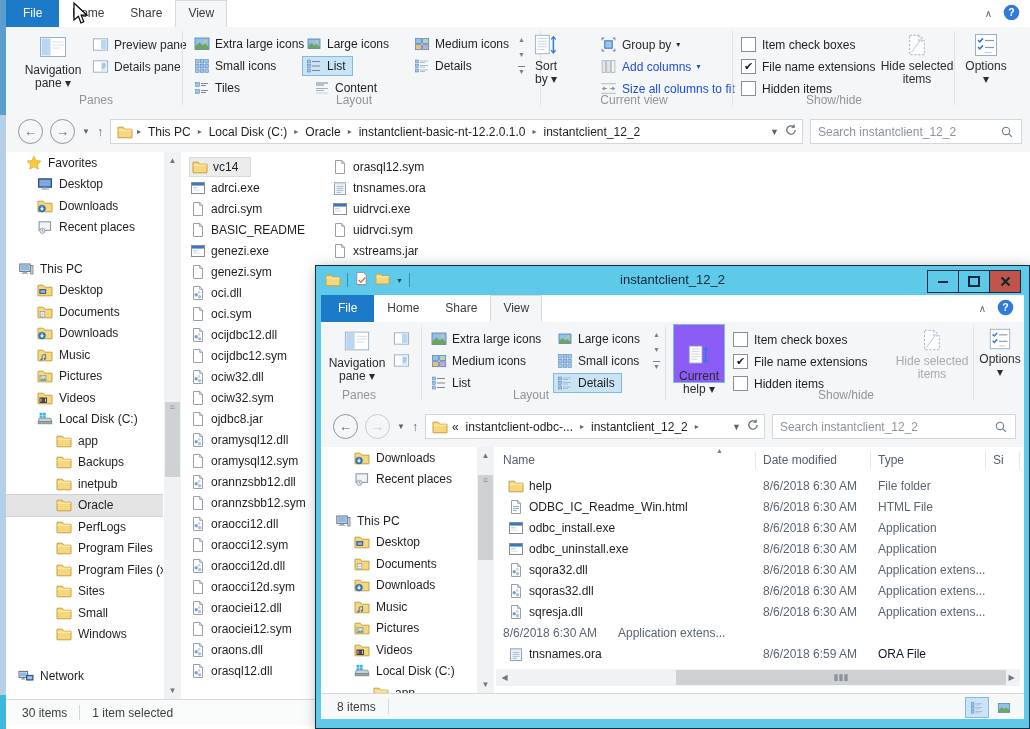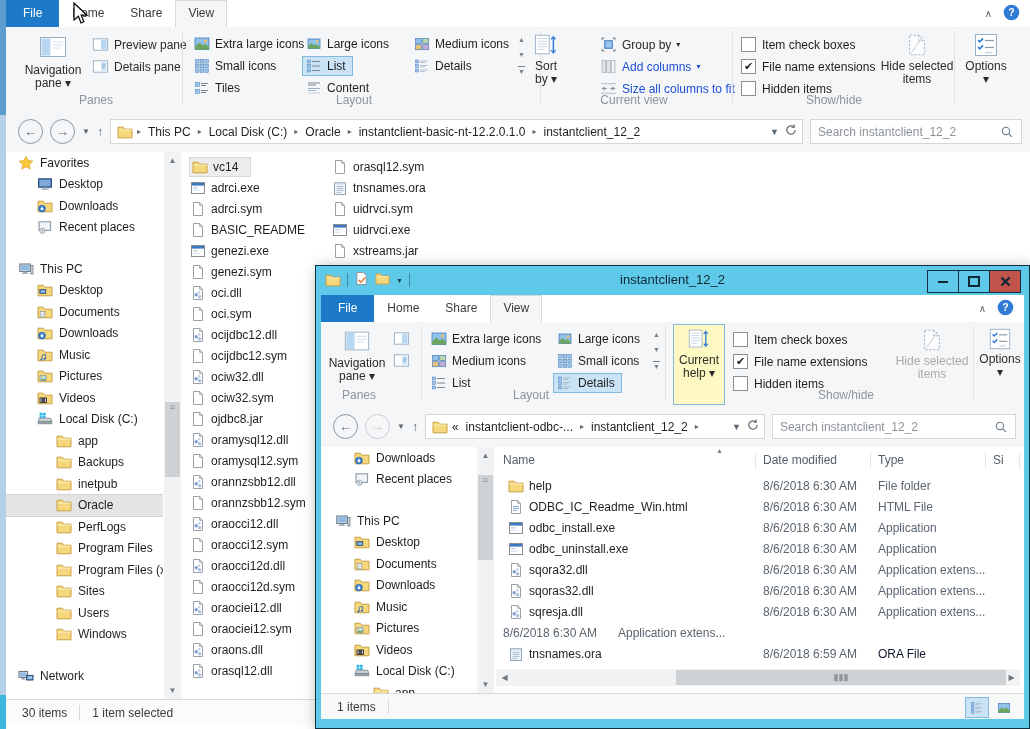--- a/index.html
+++ b/index.html
@@ -22,21 +22,21 @@
   .tab.active{background:#f5f6f7;border:1px solid #d8dadc;border-bottom:none;padding:5px 12px 0}
   .tr-right{margin-left:auto;display:flex;align-items:center;gap:11px;padding-right:10px}
   .chev{color:#5a6570;font-size:10px;line-height:10px}
 
   .ribbon{position:absolute;left:0;right:0;top:27px;height:84px;background:#f5f6f7;border-bottom:1px solid #d4d6d8}
   .rsep{position:absolute;top:4px;height:74px;width:1px;background:#e1e2e3}
   .grp-label{position:absolute;top:66px;text-align:center;color:#8f959b}
   .btn-big{position:absolute;top:5px;display:flex;flex-direction:column;align-items:center;line-height:13px;text-align:center;color:#2b2b2b}
   .btn-big .ic{margin-bottom:2px}
   .btn-big.disabled{color:#a8aaac}
-  .btn-big.hl{background:#fef9c3;border:1px solid #84b9df;top:2px;padding-top:1px;height:81px;box-sizing:border-box}
+  .btn-big.hl{background:#8b5cf6;border:1px solid #84b9df;top:2px;padding-top:17px;height:59px;box-sizing:border-box}
   .btn-sm{position:absolute;display:flex;align-items:center;gap:5px;white-space:nowrap;color:#2b2b2b}
   .btn-sm.disabled{color:#1d4ed8}
   .da{font-size:8px}
   .layout-item{position:absolute;display:flex;align-items:center;gap:5px;white-space:nowrap;padding:1px 6px 1px 3px;border:1px solid transparent}
   .layout-item.selected{background:#cbe4f5;border-color:#84b9df}
   .arrcol{position:absolute;top:9px;display:flex;flex-direction:column;align-items:center;gap:8px;color:#7a8288;font-size:7px}
   .arrcol .ovf{border-top:1px solid #7a8288;padding-top:1px}
   .checkrow{position:absolute;display:flex;align-items:center;gap:6px;white-space:nowrap}
   .cb{width:13px;height:13px;border:1px solid #8a8f94;background:#fff;font-size:11px;line-height:12px;text-align:center;color:#1e1e1e;flex:none}
 
@@ -220,21 +220,21 @@
               <g fill="#9cc6ea" stroke="#4a7dbb" stroke-width="0.5">
                 <rect x="1.5" y="2" width="3" height="3"></rect>
                 <rect x="1.5" y="6.5" width="3" height="3"></rect>
                 <rect x="1.5" y="11" width="3" height="3"></rect>
               </g>
               <path d="M6 3.5h8M6 8h8M6 12.5h8" stroke="#7a8894"></path>
             </svg>
           </span>
           <span>List</span>
         </div>
-        <div class="layout-item" style="left:296px;top:51px">
+        <div class="layout-item" style="left:304px;top:51px">
           <span class="ic" style="width:16px;height:16px">
             <svg viewBox="0 0 16 16">
               <path d="M2 3h12M2 5h8" stroke="#7a8894"></path>
               <path d="M2 8.5h12M2 10.5h8" stroke="#9fb3c6"></path>
               <path d="M2 13h12" stroke="#c7d0d8"></path>
             </svg>
           </span>
           <span>Content</span>
         </div>
         <div class="layout-item" style="left:404px;top:7px">
@@ -391,21 +391,21 @@
           <span>Search instantclient_12_2</span>
           <span class="ic" style="width:14px;height:14px">
             <svg viewBox="0 0 16 16">
               <circle cx="6.8" cy="6.8" r="4.2" fill="none" stroke="#6b7c8d" stroke-width="1.2"></circle>
               <path d="M9.9 9.9l3.6 3.6" stroke="#6b7c8d" stroke-width="1.4"></path>
             </svg>
           </span>
         </div>
       </div>
     <div class="navpane" id="bg-side">
-        <div class="sbrow" style="padding-left:12px">
+        <div class="sbrow" style="padding-left:20px">
           <span class="ic" style="width:16px;height:16px">
             <svg viewBox="0 0 16 16">
               <path d="M8 1.2l2.1 4.4 4.8.5-3.6 3.3 1 4.7L8 11.7l-4.3 2.4 1-4.7L1.1 6.1l4.8-.5z" fill="#fcc83c" stroke="#dfa83a" stroke-width="0.8"></path>
             </svg>
           </span>
           <span class="lbl">Favorites</span>
         </div>
         <div class="sbrow" style="padding-left:31px">
           <span class="ic" style="width:16px;height:16px">
             <svg viewBox="0 0 16 16">
@@ -600,21 +600,21 @@
           </span>
           <span class="lbl">Sites</span>
         </div>
         <div class="sbrow" style="padding-left:50px">
           <span class="ic" style="width:16px;height:16px">
             <svg viewBox="0 0 16 16">
               <path d="M1 3.2h5.2l1.6 2H15v8.6H1z" fill="#f7d77c" stroke="#c7a045"></path>
               <path d="M1.6 6.2h13" stroke="#fbe9ad" stroke-width="1.3" fill="none"></path>
             </svg>
           </span>
-          <span class="lbl">Users</span>
+          <span class="lbl">Small</span>
         </div>
         <div class="sbrow" style="padding-left:50px">
           <span class="ic" style="width:16px;height:16px">
             <svg viewBox="0 0 16 16">
               <path d="M1 3.2h5.2l1.6 2H15v8.6H1z" fill="#f7d77c" stroke="#c7a045"></path>
               <path d="M1.6 6.2h13" stroke="#fbe9ad" stroke-width="1.3" fill="none"></path>
             </svg>
           </span>
           <span class="lbl">Windows</span>
         </div>
@@ -917,36 +917,36 @@
               <rect x="2.5" y="2.5" width="11" height="12" fill="#f0f6fc" stroke="#8fa3b5"></rect>
               <rect x="2.5" y="2.5" width="11" height="1.8" fill="#cdd8e2"></rect>
               <path d="M4.5 6.4h7M4.5 8.4h7M4.5 10.4h7M4.5 12.4h4.5" stroke="#9fb3c6" stroke-width="0.9" fill="none"></path>
             </svg>
           </span>
           <span>tnsnames.ora</span>
         </div>
         <div class="fitem">
           <span class="ic" style="width:16px;height:16px">
             <svg viewBox="0 0 16 16">
-              <path d="M3.5 1.5h6.2l2.8 2.8v10.2H3.5z" fill="#fff" stroke="#9aa0a6"></path>
-              <path d="M9.7 1.5v2.8h2.8" fill="none" stroke="#9aa0a6"></path>
-            </svg>
-          </span>
-          <span>uidrvci.sym</span>
-        </div>
-        <div class="fitem">
-          <span class="ic" style="width:16px;height:16px">
-            <svg viewBox="0 0 16 16">
               <rect x="1.5" y="2.5" width="13" height="11" fill="#fff" stroke="#8c8c8c"></rect>
               <rect x="2" y="3" width="12" height="2.6" fill="#3a78c2"></rect>
               <rect x="3" y="7.2" width="4.5" height="1.2" fill="#b8cee6"></rect>
               <rect x="3" y="9.6" width="6.5" height="1.2" fill="#d6e4f2"></rect>
             </svg>
           </span>
           <span>uidrvci.exe</span>
+        </div>
+        <div class="fitem">
+          <span class="ic" style="width:16px;height:16px">
+            <svg viewBox="0 0 16 16">
+              <path d="M3.5 1.5h6.2l2.8 2.8v10.2H3.5z" fill="#fff" stroke="#9aa0a6"></path>
+              <path d="M9.7 1.5v2.8h2.8" fill="none" stroke="#9aa0a6"></path>
+            </svg>
+          </span>
+          <span>uidrvci.sym</span>
         </div>
         <div class="fitem">
           <span class="ic" style="width:16px;height:16px">
             <svg viewBox="0 0 16 16">
               <path d="M3.5 1.5h6.2l2.8 2.8v10.2H3.5z" fill="#fff" stroke="#9aa0a6"></path>
               <path d="M9.7 1.5v2.8h2.8" fill="none" stroke="#9aa0a6"></path>
             </svg>
           </span>
           <span>xstreams.jar</span>
         </div>
@@ -1476,21 +1476,21 @@
     <span class="dcell" style="width:115px;color:#5a6570">8/6/2018 6:59 AM</span>
     <span class="dcell" style="width:115px;color:#0f172a">ORA File</span>
           </div>
         </div>
       <div class="hscroll">
         <span class="har" style="left:0">◀</span>
         <div class="hthumb" style="left:180px;width:330px">▮▮▮</div>
         <span class="har" style="right:0">▶</span>
       </div>
       <div class="statusbar" id="fg-status">
-        <span>1 items</span>
+        <span>8 items</span>
         <span class="sdiv"></span>
         <div class="vtg" id="fg-vtg">
             <span class="vtgb selected">
               <span class="ic" style="width:14px;height:14px">
                 <svg viewBox="0 0 16 16">
                   <g fill="#9cc6ea" stroke="#4a7dbb" stroke-width="0.5">
                     <rect x="1.5" y="2" width="3" height="3"></rect>
                     <rect x="1.5" y="6.5" width="3" height="3"></rect>
                     <rect x="1.5" y="11" width="3" height="3"></rect>
                   </g>

